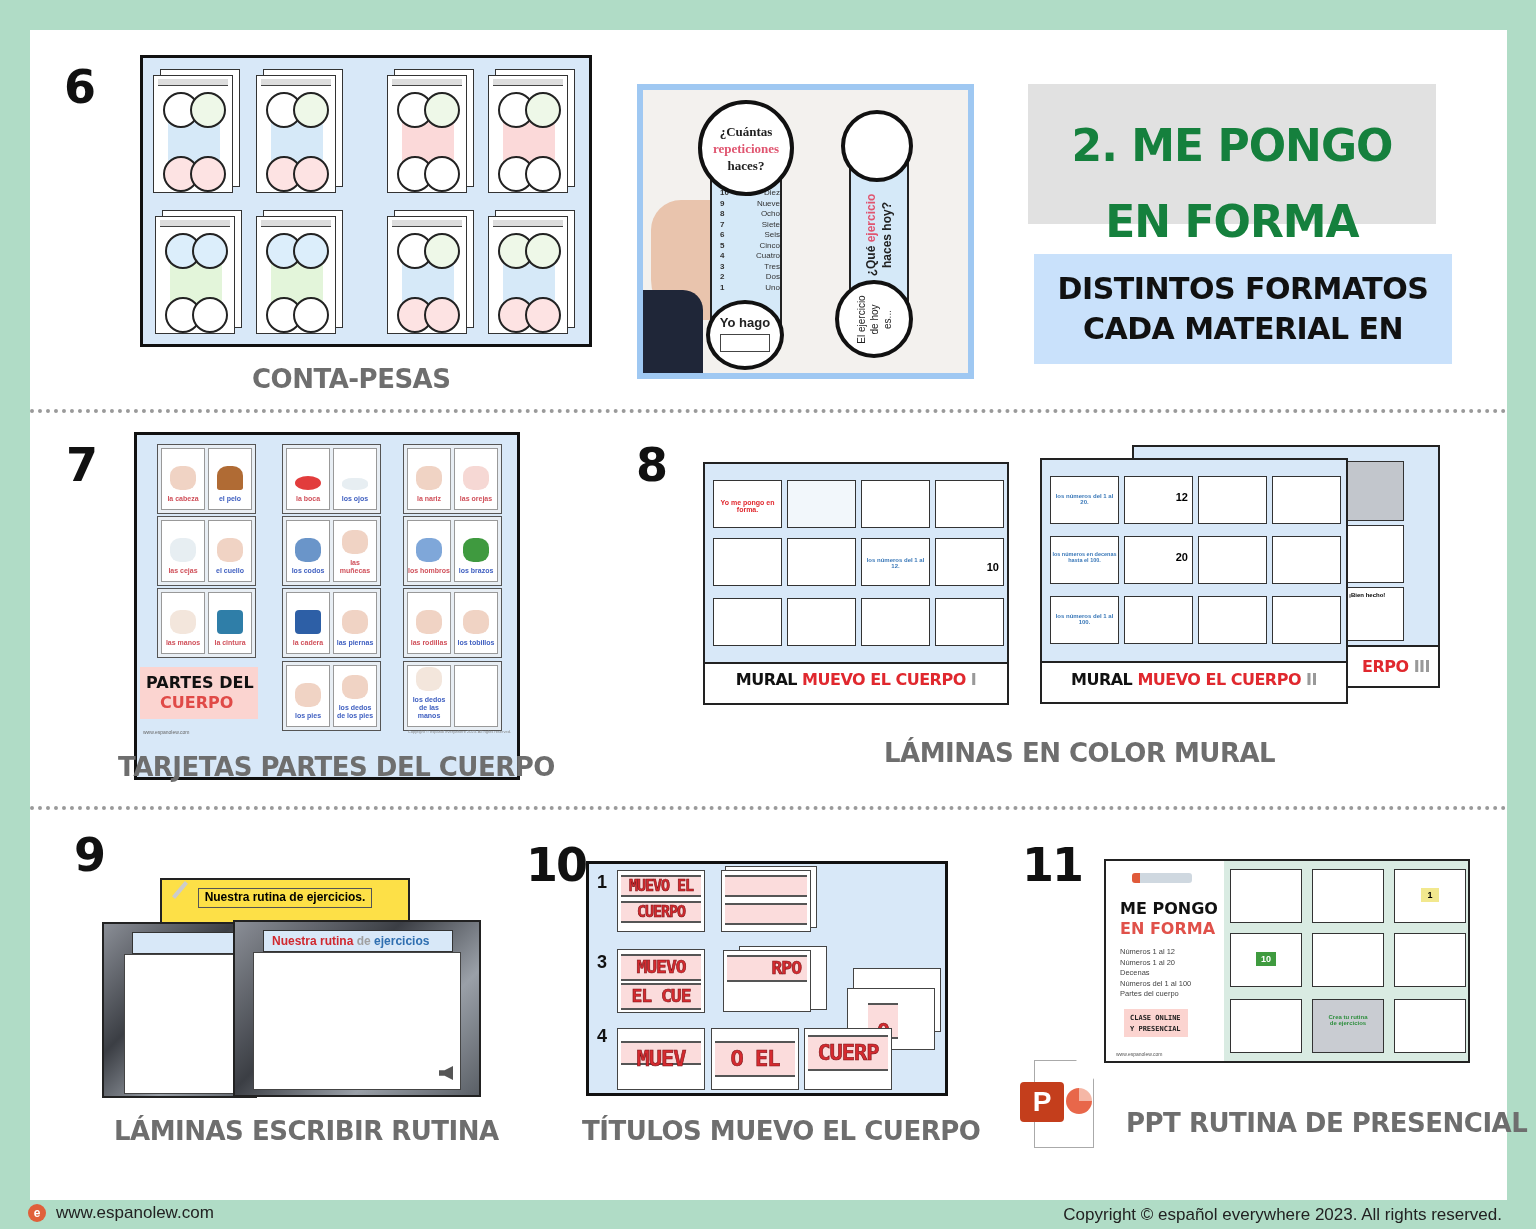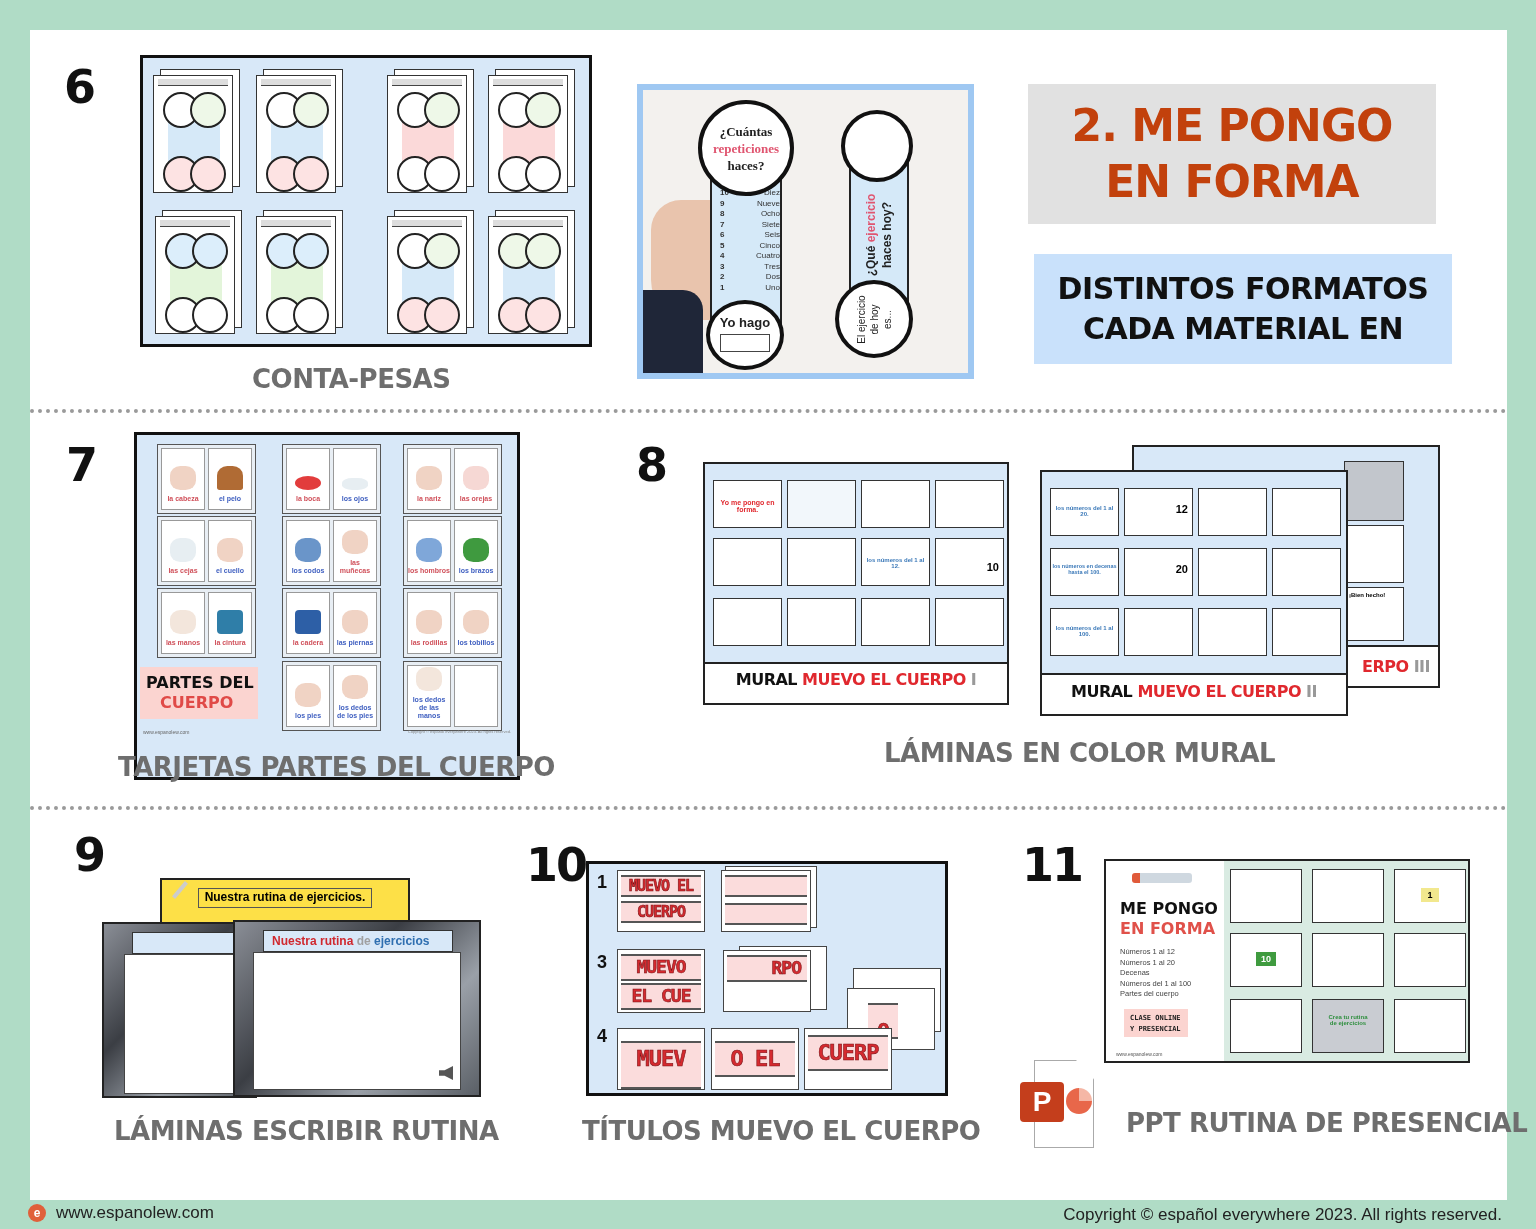--- a/index.html
+++ b/index.html
@@ -9,21 +9,21 @@
   .num { position: absolute; font-family: "DejaVu Sans", sans-serif; font-weight: bold; font-size: 46px; color: #111; letter-spacing: -2px; }
   .caption { position: absolute; font-family: "DejaVu Sans", sans-serif; font-weight: bold; color: #6e6e6e; font-size: 26px; letter-spacing: -0.5px; white-space: nowrap; }
   .divider { position: absolute; left: 0; width: 1477px; border-top: 4px dotted #9a9a9a; height: 0; }
   .panel { position: absolute; background: #d8e8f8; border: 3px solid #111; }
   .sheet { position: absolute; background: #fff; border: 1.5px solid #333; }
   .sheet .hdr { height: 7px; margin: 3px 4px; background: #ddd; border-bottom: 1px solid #444; }
   .circ { position: absolute; width: 36px; height: 36px; border-radius: 50%; border: 2px solid #222; }
   .strip { position: absolute; }
   
   .title-box { position: absolute; background: #e1e1e1; }
-  .title-box .t { font-family: "DejaVu Sans", sans-serif; font-weight: bold; font-size: 44px; color: #c2410c; text-align: center; line-height: 56px; letter-spacing: -1px; }
+  .title-box .t { font-family: "DejaVu Sans", sans-serif; font-weight: bold; font-size: 44px; color: #15803d; text-align: center; line-height: 56px; letter-spacing: -1px; margin-top: 20px; }
   .sub-box { position: absolute; background: #c9e1fb; }
   .sub-box .t { font-family: "DejaVu Sans", sans-serif; font-weight: bold; font-size: 30px; color: #111; text-align: center; line-height: 40px; letter-spacing: -0.5px; }
   
   .photo { position: absolute; border: 6px solid #9fc8f2; background: #f3f1ee; overflow: hidden; }
   .dumbbell { position: absolute; }
   .dumbbell .bar { position: absolute; background: #d5e9f8; border: 2px solid #222; }
   .dumbbell .disc { position: absolute; border-radius: 50%; background: #fff; border: 4px solid #111; display: flex; flex-direction: column; align-items: center; justify-content: center; text-align: center; font-weight: bold; font-size: 13px; color: #222; line-height: 17px; }
   .pink { color: #e05570; }
   
   .card-pair { position: absolute; border: 1.5px solid #555; background: #e8eef4; padding: 3px; display: flex; gap: 3px; }
@@ -379,21 +379,21 @@
       <div class="thumb" style="left:8px;top:134px;width:69px;height:48px;"></div>
       <div class="thumb" style="left:82px;top:134px;width:69px;height:48px;"></div>
       <div class="thumb" style="left:156px;top:134px;width:69px;height:48px;"></div>
       <div class="thumb" style="left:230px;top:134px;width:69px;height:48px;"></div>
     </div>
     <div class="foot" style="top:206px;">
       <span style="color:#111;">MURAL </span><span class="red">MUEVO EL CUERPO</span><span style="color:#999;"> I</span>
     </div>
   </div>
 
-  <div class="mural" style="left:1010px;top:428px;width:308px;height:246px;margin-top:12px;">
+  <div class="mural" style="left:1010px;top:428px;width:308px;height:246px;">
     <div class="area" style="height:203px;">
       <div class="thumb" style="left:8px;top:16px;width:69px;height:48px;font-size:6px;font-weight:bold;color:#3a78b8;text-align:center;padding-top:16px;">los números del 1 al 20.</div>
       <div class="thumb" style="left:82px;top:16px;width:69px;height:48px;font-size:11px;font-weight:bold;text-align:right;padding:14px 4px 0 0;">12</div>
       <div class="thumb" style="left:156px;top:16px;width:69px;height:48px;"></div>
       <div class="thumb" style="left:230px;top:16px;width:69px;height:48px;"></div>
       <div class="thumb" style="left:8px;top:76px;width:69px;height:48px;font-size:5.5px;font-weight:bold;color:#3a78b8;text-align:center;padding-top:14px;">los números en decenas hasta el 100.</div>
       <div class="thumb" style="left:82px;top:76px;width:69px;height:48px;font-size:11px;font-weight:bold;text-align:right;padding:14px 4px 0 0;">20</div>
       <div class="thumb" style="left:156px;top:76px;width:69px;height:48px;"></div>
       <div class="thumb" style="left:230px;top:76px;width:69px;height:48px;"></div>
       <div class="thumb" style="left:8px;top:136px;width:69px;height:48px;font-size:6px;font-weight:bold;color:#3a78b8;text-align:center;padding-top:16px;">los números del 1 al 100.</div>
@@ -452,21 +452,21 @@
     <div class="tcard" style="left:134px;top:86px;width:88px;height:62px;">
       <div class="lt" style="left:3px;right:3px;top:4px;height:27px;font-size:18px;line-height:22px;text-align:right;padding-right:6px;">RPO</div>
     </div>
 
     <div class="tcard" style="left:264px;top:104px;width:88px;height:64px;"></div>
     <div class="tcard" style="left:258px;top:124px;width:88px;height:62px;">
       <div class="lt" style="left:20px;width:30px;top:14px;height:36px;font-size:20px;line-height:50px;overflow:hidden;">O</div>
     </div>
 
     <div class="tcard" style="left:28px;top:164px;width:88px;height:62px;">
-      <div class="lt" style="left:3px;right:3px;top:12px;height:48px;font-size:22px;line-height:32px;">MUEV</div>
+      <div class="lt" style="left:3px;right:3px;top:12px;height:24px;font-size:22px;line-height:32px;">MUEV</div>
     </div>
     <div class="tcard" style="left:122px;top:164px;width:88px;height:62px;">
       <div class="lt" style="left:3px;right:3px;top:12px;height:36px;font-size:22px;line-height:32px;">O EL</div>
     </div>
     <div class="tcard" style="left:215px;top:164px;width:88px;height:62px;">
       <div class="lt" style="left:3px;right:3px;top:6px;height:36px;font-size:22px;line-height:32px;">CUERP</div>
     </div>
   </div>
   <div class="caption" style="left:552px;top:1086px;">TÍTULOS MUEVO EL CUERPO</div>
 

